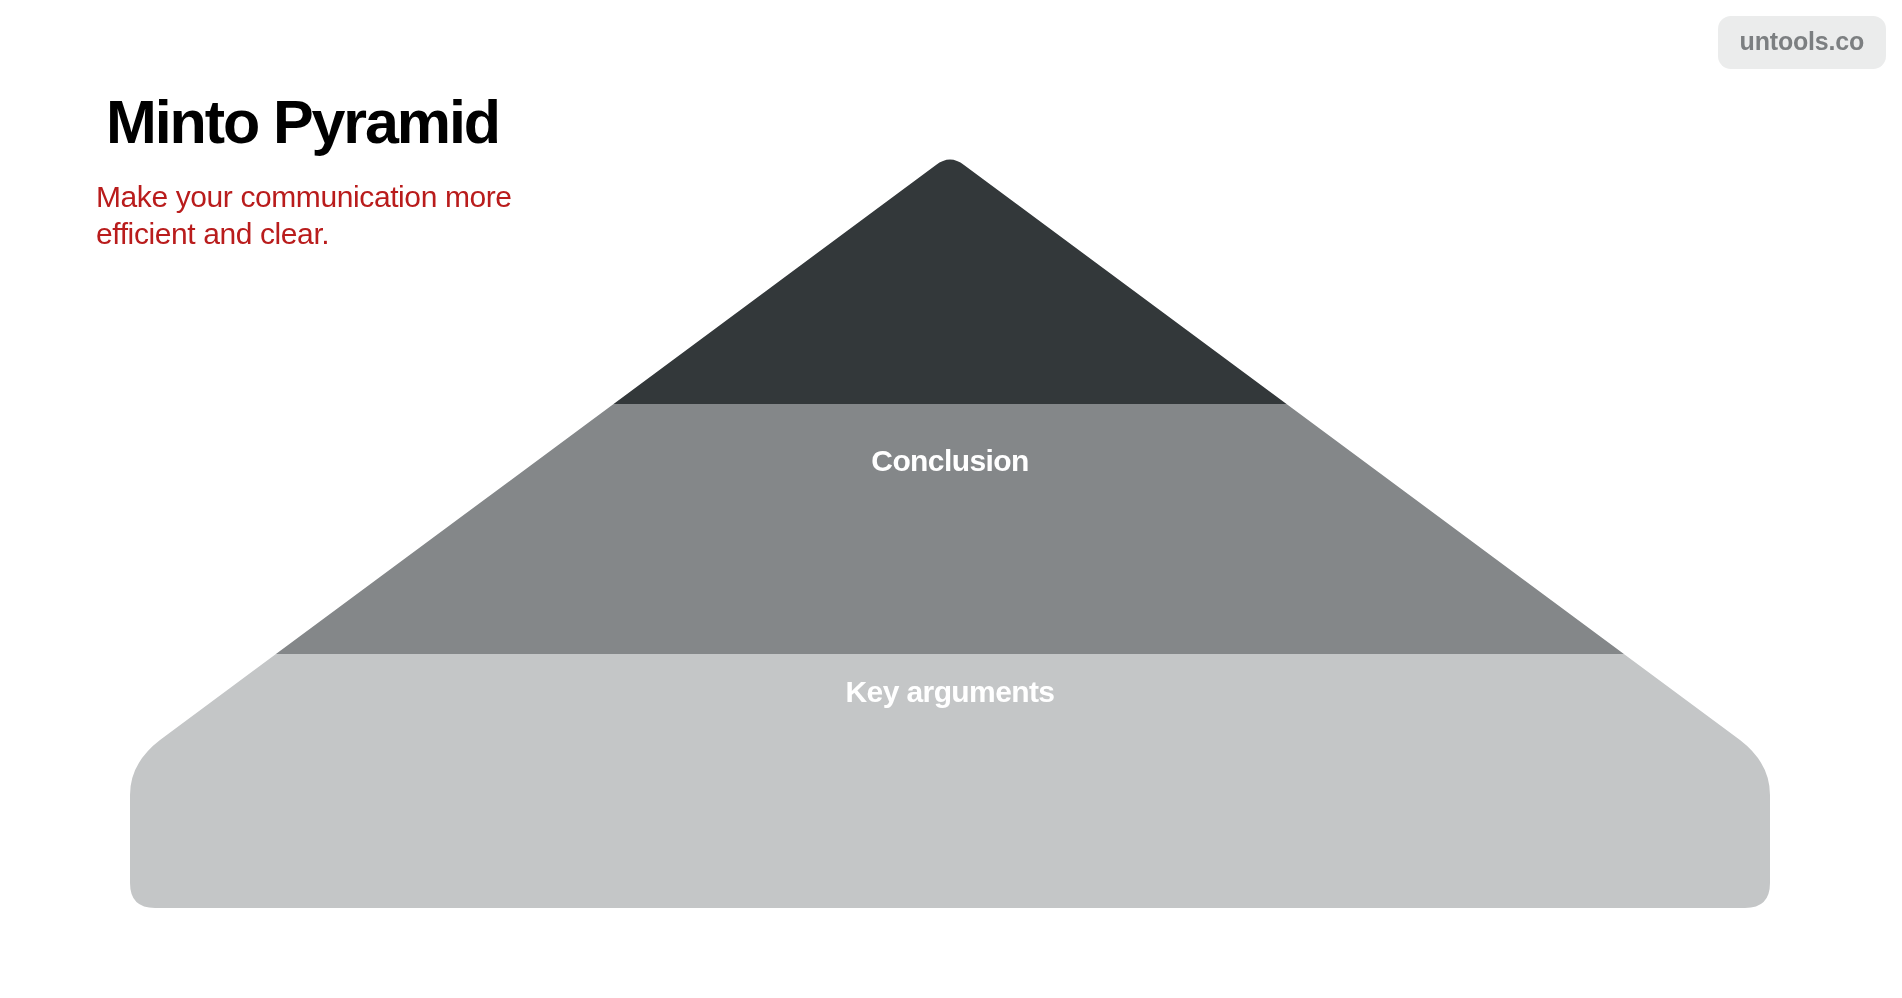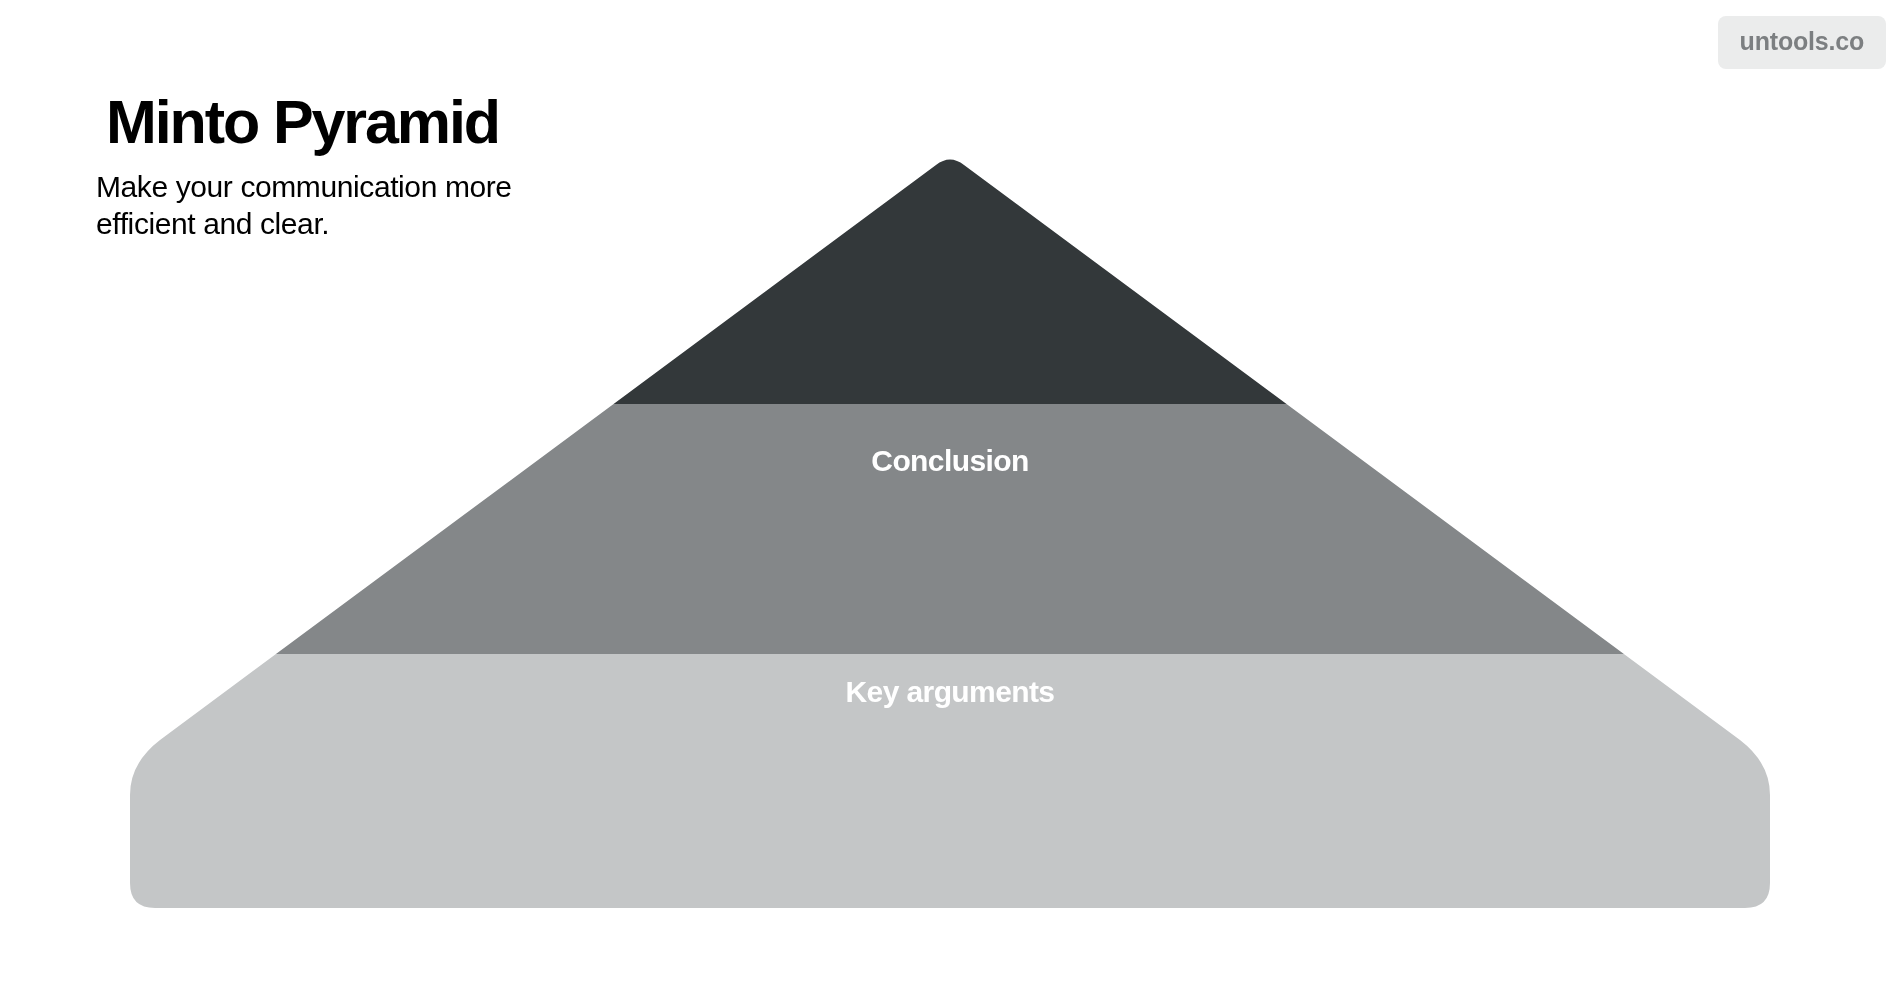--- a/index.html
+++ b/index.html
@@ -15,21 +15,21 @@
     font-family: "Liberation Sans", sans-serif;
     -webkit-font-smoothing: antialiased;
   }
 
   
   #brand-badge {
     position: absolute;
     top: 16px;
     right: 16px;
     background: #ebecec;
-    border-radius: 8px;
+    border-radius: 13px;
     padding: 13px 22px 15px 22px;
     font-size: 25px;
     font-weight: 700;
     letter-spacing: -0.2px;
     color: #7c7f81;
     line-height: 1;
   }
 
   
   #heading-block {
@@ -40,25 +40,25 @@
   }
   #page-title {
     margin: 10px;
     font-size: 61px;
     font-weight: 800;
     letter-spacing: -2.1px;
     color: #000000;
     line-height: 1.08;
   }
   #page-subtitle {
-    margin: 12px 0 0 0;
+    margin: 22px 0 0 0;
     font-size: 30px;
     font-weight: 400;
     letter-spacing: -0.4px;
-    color: #000000;
+    color: #b91c1c;
     line-height: 1.25;
     max-width: 460px;
   }
 
   
   #pyramid-diagram {
     position: absolute;
     left: 130px;
     top: 150px;
     width: 1640px;

